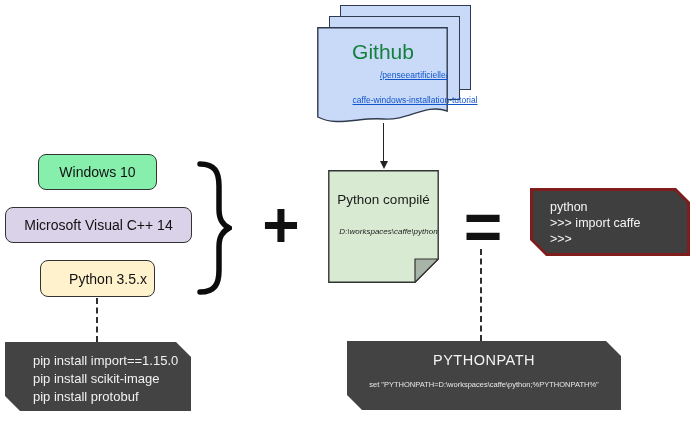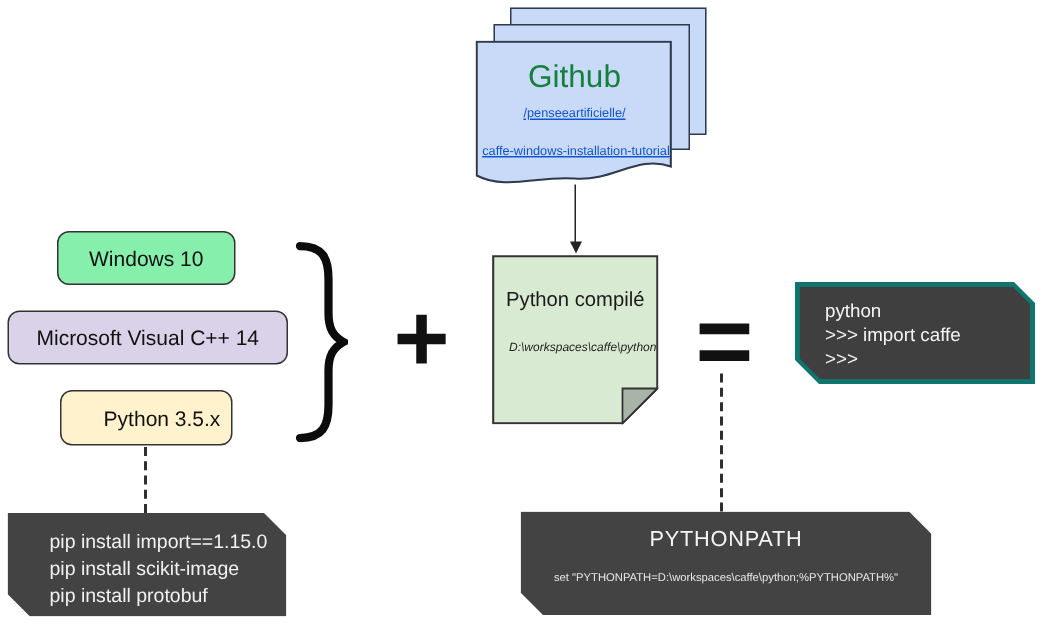--- a/index.html
+++ b/index.html
@@ -5,21 +5,21 @@
   html,body{margin:0;padding:0;background:#fff;}
   #canvas{
     position:relative;width:696px;height:424px;background:#ffffff;
     font-family:"Liberation Sans","DejaVu Sans",sans-serif;overflow:hidden;
   }
   .abs{position:absolute;}
 
   
   .doc-back{background:#c9daf8;border:1px solid #2f3b4c;}
   .gh-title{font-size:21px;color:#15803d;text-align:center;}
-  .gh-link{font-size:8.5px;color:#1155cc;text-decoration:underline;text-align:center;display:block;}
+  .gh-link{font-size:8.5px;color:#1155cc;text-decoration:underline;text-align:center;display:block;padding-left:31px;}
 
   
   .arrow-line{width:0;border-left:1.5px solid #222;}
   .arrow-head{width:0;height:0;border-left:4.5px solid transparent;border-right:4.5px solid transparent;border-top:8px solid #222;}
 
   
   .prereq{border:1.5px solid #333;border-radius:8px;display:flex;align-items:center;justify-content:center;
           font-size:14px;color:#111;box-sizing:border-box;}
   .fill-windows{background:#86efac;}
   .fill-msvc{background:#d9d2e9;}
@@ -28,21 +28,21 @@
   
   .op{color:#111;font-weight:700;text-align:center;}
   .op-plus{font-size:64px;line-height:56px;}
   .op-equals{font-size:66px;line-height:56px;}
 
   
   .note-title{font-size:13.5px;color:#1a1a1a;text-align:center;}
   .note-path{font-size:8px;font-style:italic;color:#222;text-align:center;}
 
   
-  .term-outer{background:#0f766e;
+  .term-outer{background:#7f1d1d;
     clip-path:polygon(0 0, calc(100% - 14px) 0, 100% 14px, 100% 100%, 16px 100%, 0 calc(100% - 16px));}
   .term-inner{position:absolute;left:3px;top:3px;right:3px;bottom:3px;background:#3f3f3f;
     clip-path:polygon(0 0, calc(100% - 12px) 0, 100% 12px, 100% 100%, 14px 100%, 0 calc(100% - 14px));}
   .term-text{position:absolute;left:20px;top:11px;color:#f5f5f5;font-size:12.5px;line-height:16px;white-space:pre;}
 
   
   .plaque{background:#434343;
     clip-path:polygon(0 0, calc(100% - 15px) 0, 100% 15px, 100% 100%, 15px 100%, 0 calc(100% - 15px));}
   .pip-text{position:absolute;left:28px;top:10px;color:#f1f1f1;font-size:13px;line-height:18px;}
   .pp-title{position:absolute;left:0;right:0;top:11px;text-align:center;color:#f4f4f4;font-size:14.5px;letter-spacing:0.5px;}

